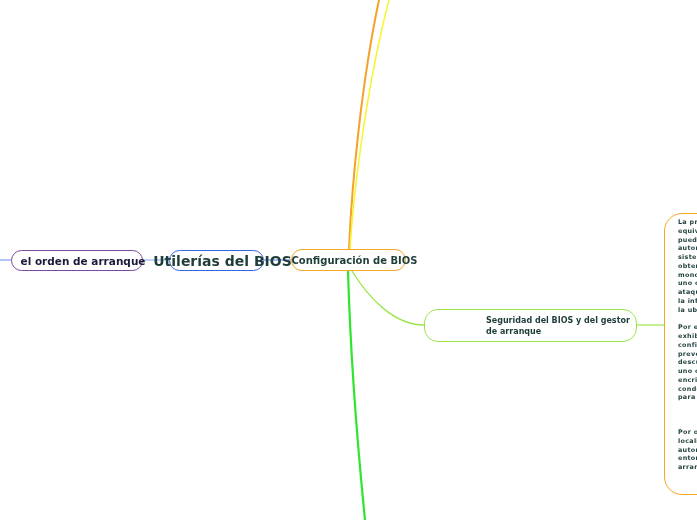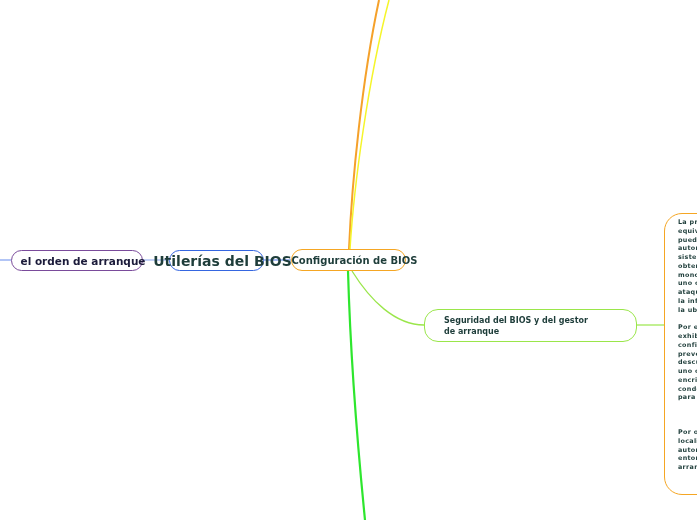--- a/index.html
+++ b/index.html
@@ -54,21 +54,21 @@
     .node-config {
       left: 291px; top: 249px; width: 115px; height: 22px;
       border-color: #f5a623;
       font-size: 10px;
     }
     .node-seguridad {
       left: 424px; top: 309px; width: 213px; height: 33px;
       border-color: #9ae64a;
       border-radius: 14px;
       font-size: 8px;
-      justify-content: flex-start;
+      justify-content: flex-end;
       padding-left: 19px;
       white-space: normal;
       line-height: 11px;
     }
     .node-seguridad span { width: 150px; display: block; }
     .node-desc {
       left: 664px; top: 213px; width: 80px; height: 282px;
       border-color: #f5a623;
       border-radius: 18px;
       font-size: 6.4px;

